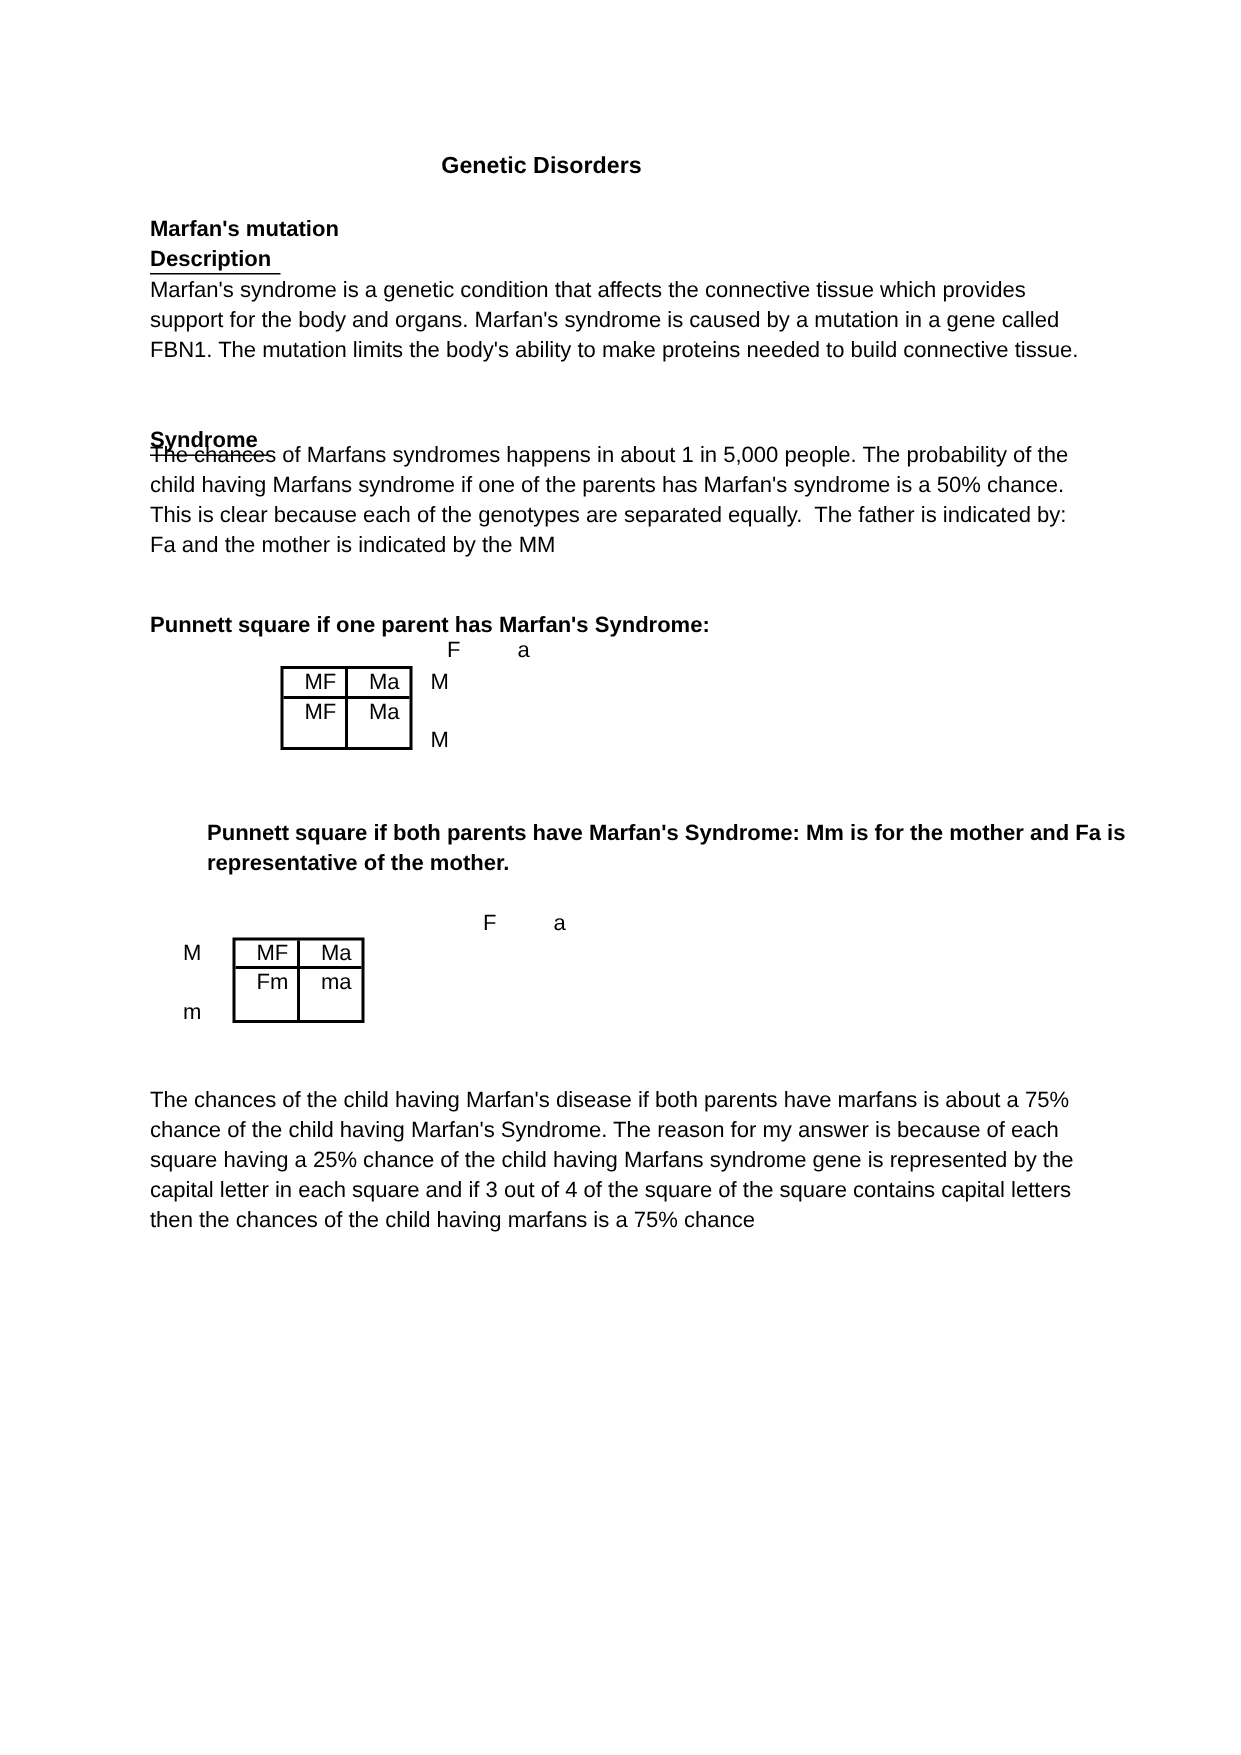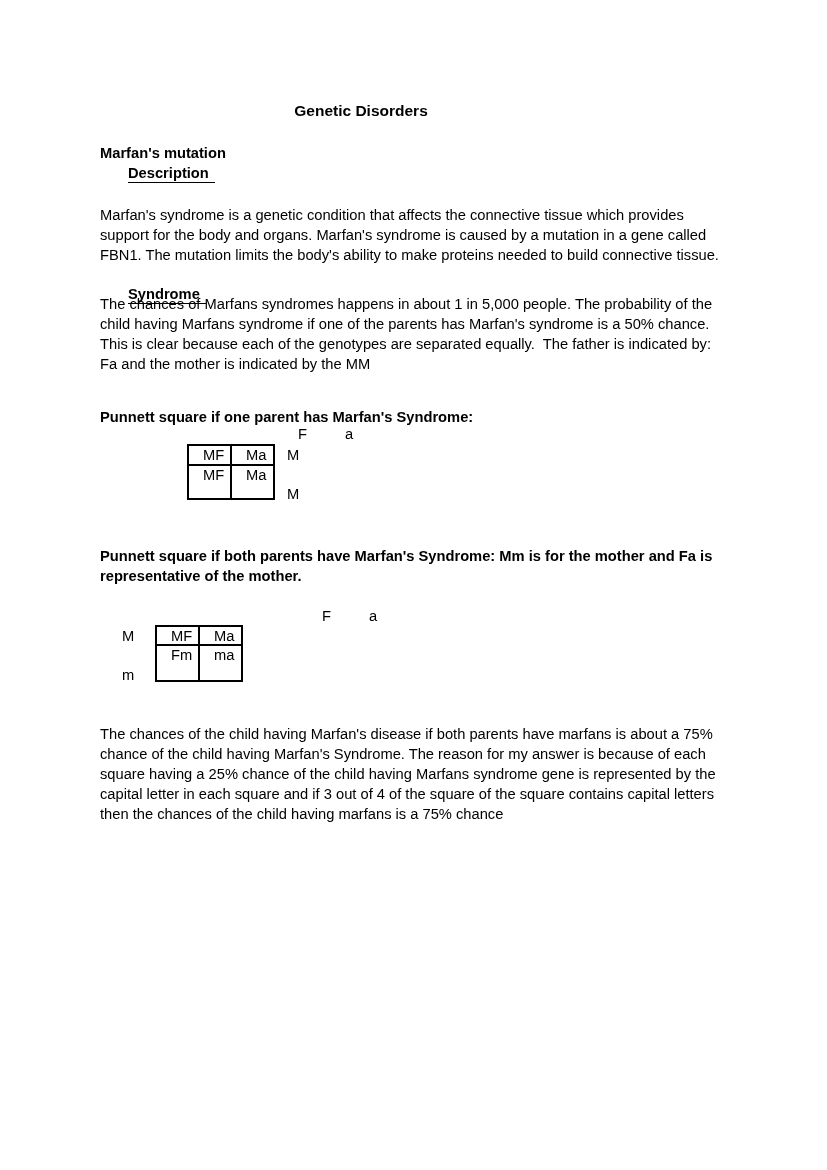--- a/index.html
+++ b/index.html
@@ -24,21 +24,20 @@
     text-align: center;
     font-weight: bold;
     font-size: 15.5px;
   }
   .bold { font-weight: bold; }
   .underlined {
     display: inline-block;
     border-bottom: 1.6px solid #000;
     padding-right: 6px;
     line-height: 18px;
-    margin-left: 28px;
   }
   .para {
     left: 100px;
     width: 632px;
     white-space: pre-wrap;
   }
   .h-left { left: 100px; }
   
   .ptable {
     position: absolute;
@@ -69,42 +68,42 @@
 <body>
 
 <div class="page">
 
   <div class="abs doc-title">Genetic Disorders</div>
 
   <div class="abs h-left bold" style="top:143px;">Marfan's mutation</div>
 
   <div class="abs h-left bold" style="top:163px;"><span class="underlined">Description</span></div>
 
-  <div class="abs para" style="top:184px;margin-top:21px;">Marfan's syndrome is a genetic condition that affects the connective tissue which provides support for the body and organs. Marfan's syndrome is caused by a mutation in a gene called FBN1. The mutation limits the body's ability to make proteins needed to build connective tissue.</div>
+  <div class="abs para" style="top:184px;">Marfan's syndrome is a genetic condition that affects the connective tissue which provides support for the body and organs. Marfan's syndrome is caused by a mutation in a gene called FBN1. The mutation limits the body's ability to make proteins needed to build connective tissue.</div>
 
   <div class="abs h-left bold" style="top:284px;"><span class="underlined">Syndrome</span></div>
 
   <div class="abs para" style="top:294px;">The chances of Marfans syndromes happens in about 1 in 5,000 people. The probability of the child having Marfans syndrome if one of the parents has Marfan's syndrome is a 50% chance. This is clear because each of the genotypes are separated equally.  The father is indicated by: Fa and the mother is indicated by the MM</div>
 
   <div class="abs h-left bold" style="top:407px; width:632px;">Punnett square if one parent has Marfan's Syndrome:</div>
 
   <div>
     <span class="allele" style="left:298px; top:424px;">F</span>
     <span class="allele" style="left:345px; top:424px;">a</span>
     <div class="ptable ptable1">
       <div class="cell br bb">MF</div>
       <div class="cell bb">Ma</div>
       <div class="cell br">MF</div>
       <div class="cell">Ma</div>
     </div>
     <span class="allele" style="left:287px; top:445px;">M</span>
     <span class="allele" style="left:287px; top:484px;">M</span>
   </div>
 
-  <div class="abs h-left bold" style="top:546px; width:632px;">Punnett square if both parents have Marfan's Syndrome: Mm is for the mother and Fa is representative of the mother.</div>
+  <div class="abs h-left bold" style="top:546px; width:632px;margin-left:38px;">Punnett square if both parents have Marfan's Syndrome: Mm is for the mother and Fa is representative of the mother.</div>
 
   <div>
     <span class="allele" style="left:322px; top:606px;">F</span>
     <span class="allele" style="left:369px; top:606px;">a</span>
     <span class="allele" style="left:122px; top:626px;">M</span>
     <span class="allele" style="left:122px; top:665px;">m</span>
     <div class="ptable ptable2">
       <div class="cell br bb">MF</div>
       <div class="cell bb">Ma</div>
       <div class="cell br">Fm</div>

